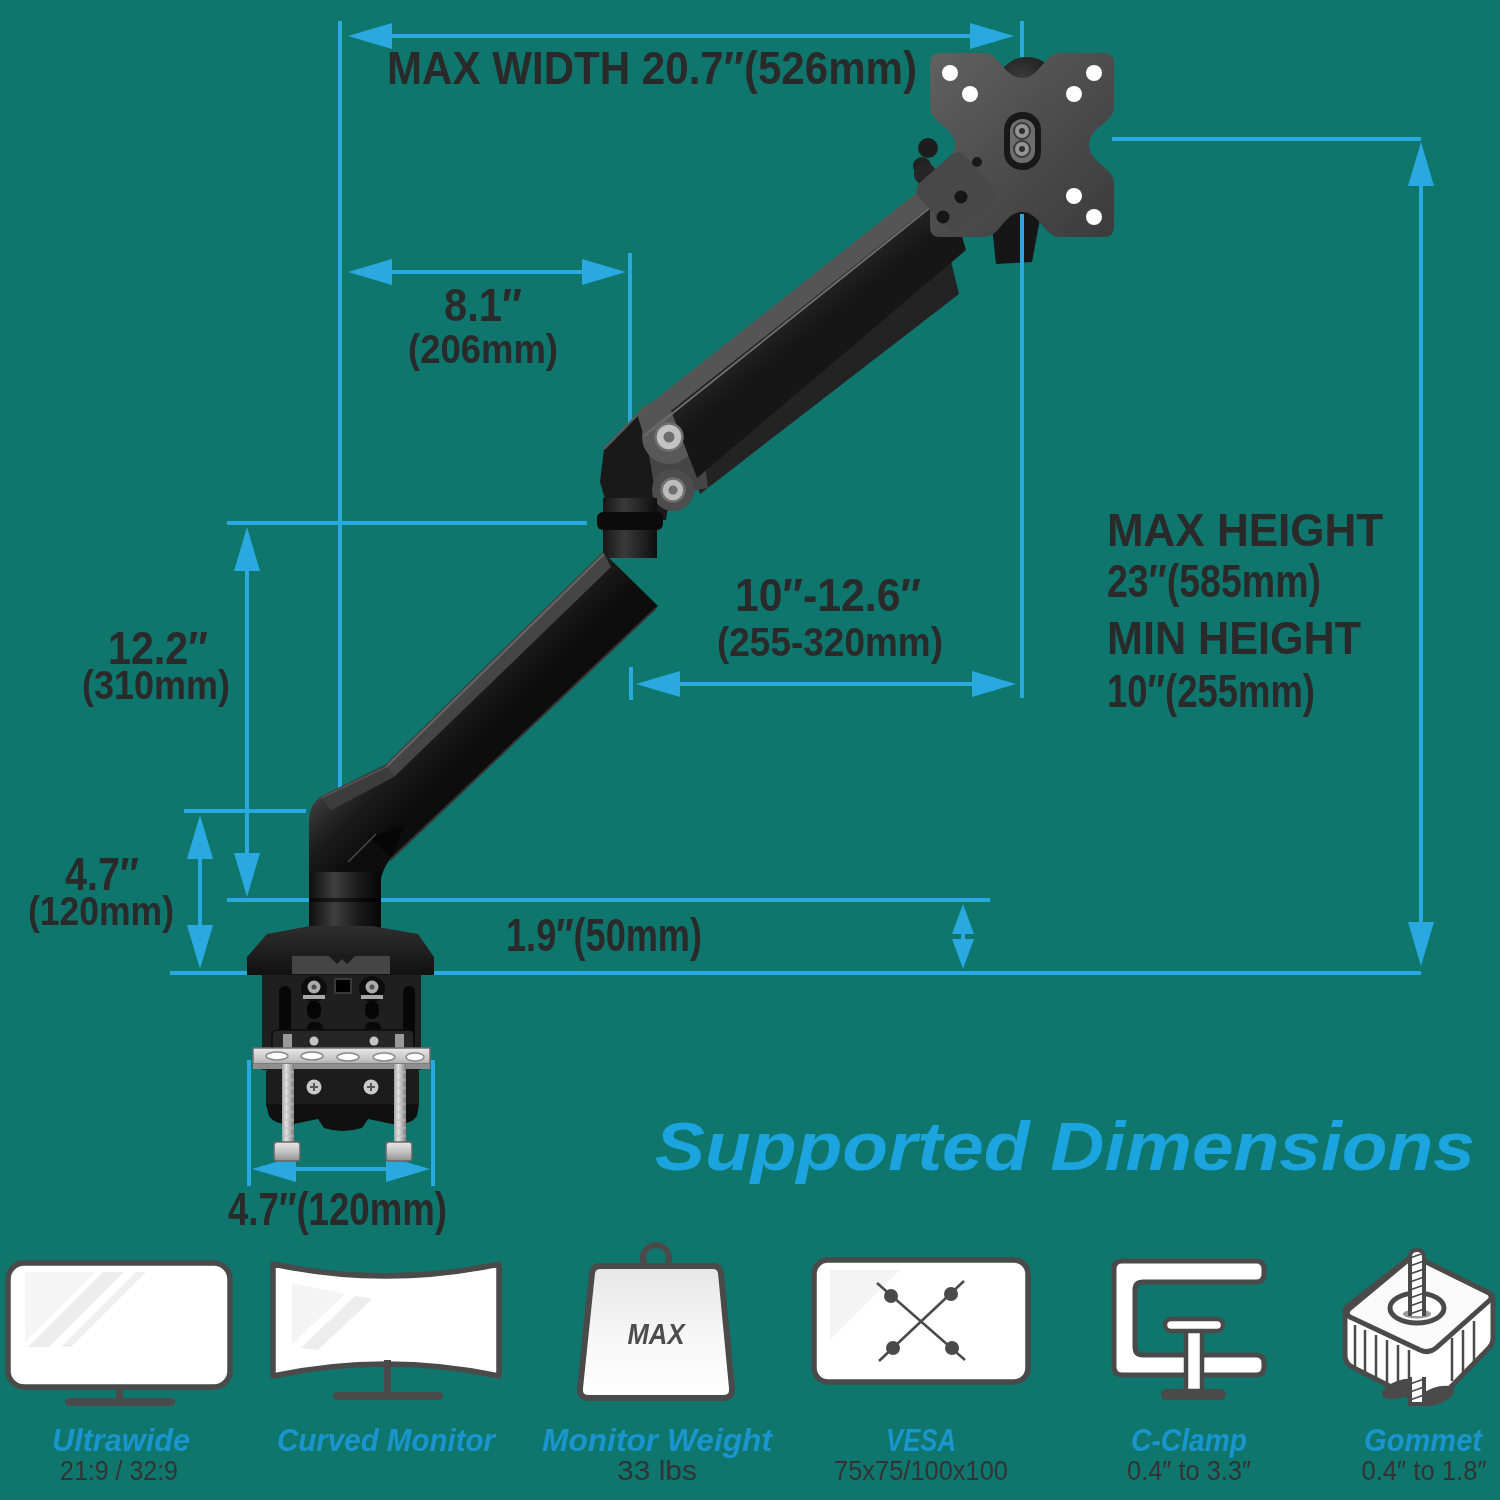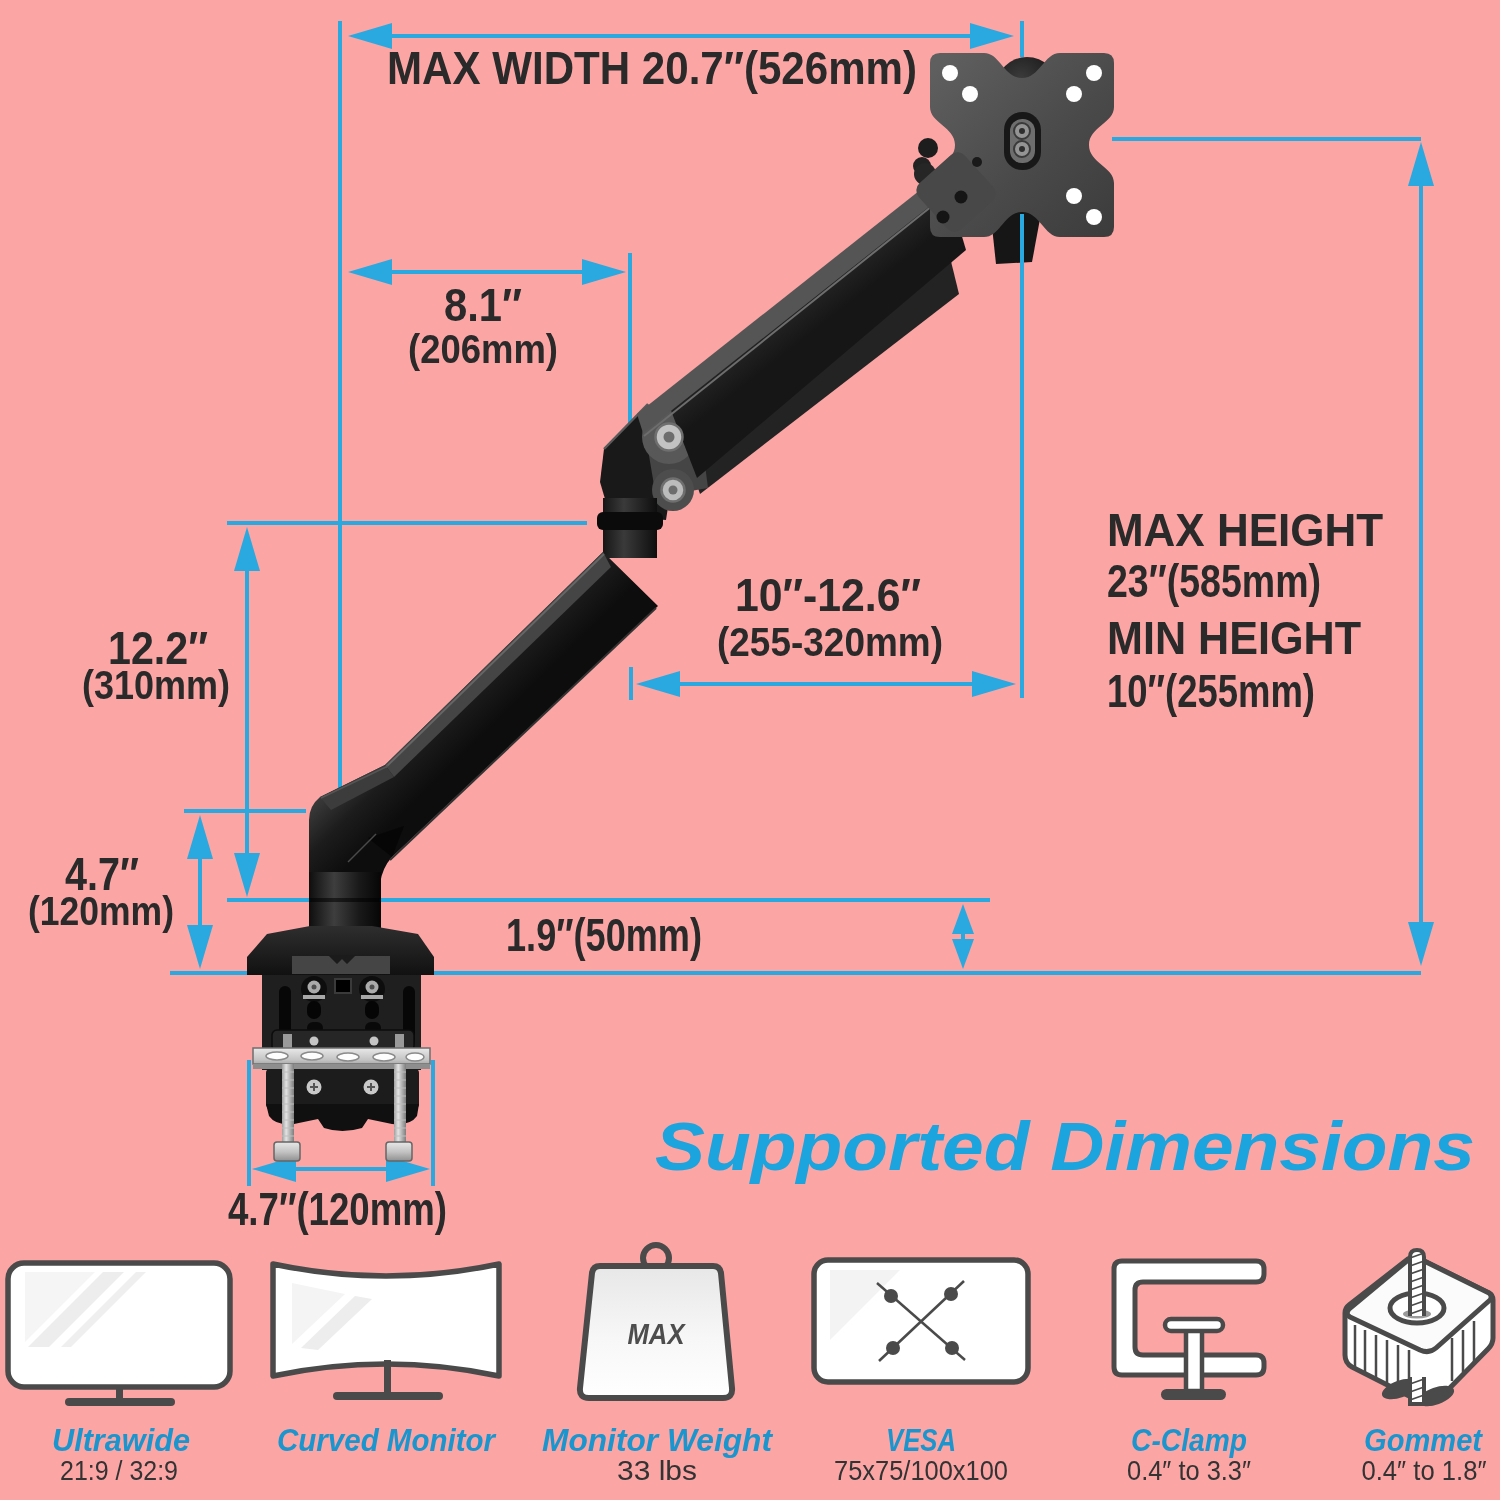--- a/index.html
+++ b/index.html
@@ -1,16 +1,16 @@
 <!DOCTYPE html>
 <html><head>
 <meta charset="utf-8">
 <style>
   html,body{margin:0;padding:0;background:#fff;}
-  #page{position:relative;width:1500px;height:1500px;background:#fca5a5;overflow:hidden;}
+  #page{position:relative;width:1500px;height:1500px;background:#0f766e;overflow:hidden;}
   svg{position:absolute;left:0;top:0;}
   text{font-family:"Liberation Sans",sans-serif;}
 </style>
 </head>
 <body>
 <div id="page">
 <svg width="1500" height="1500" viewBox="0 0 1500 1500">
 <defs>
   <linearGradient id="gBeam" x1="760" y1="260" x2="815" y2="330" gradientUnits="userSpaceOnUse">
     <stop offset="0" stop-color="#505050"></stop>

